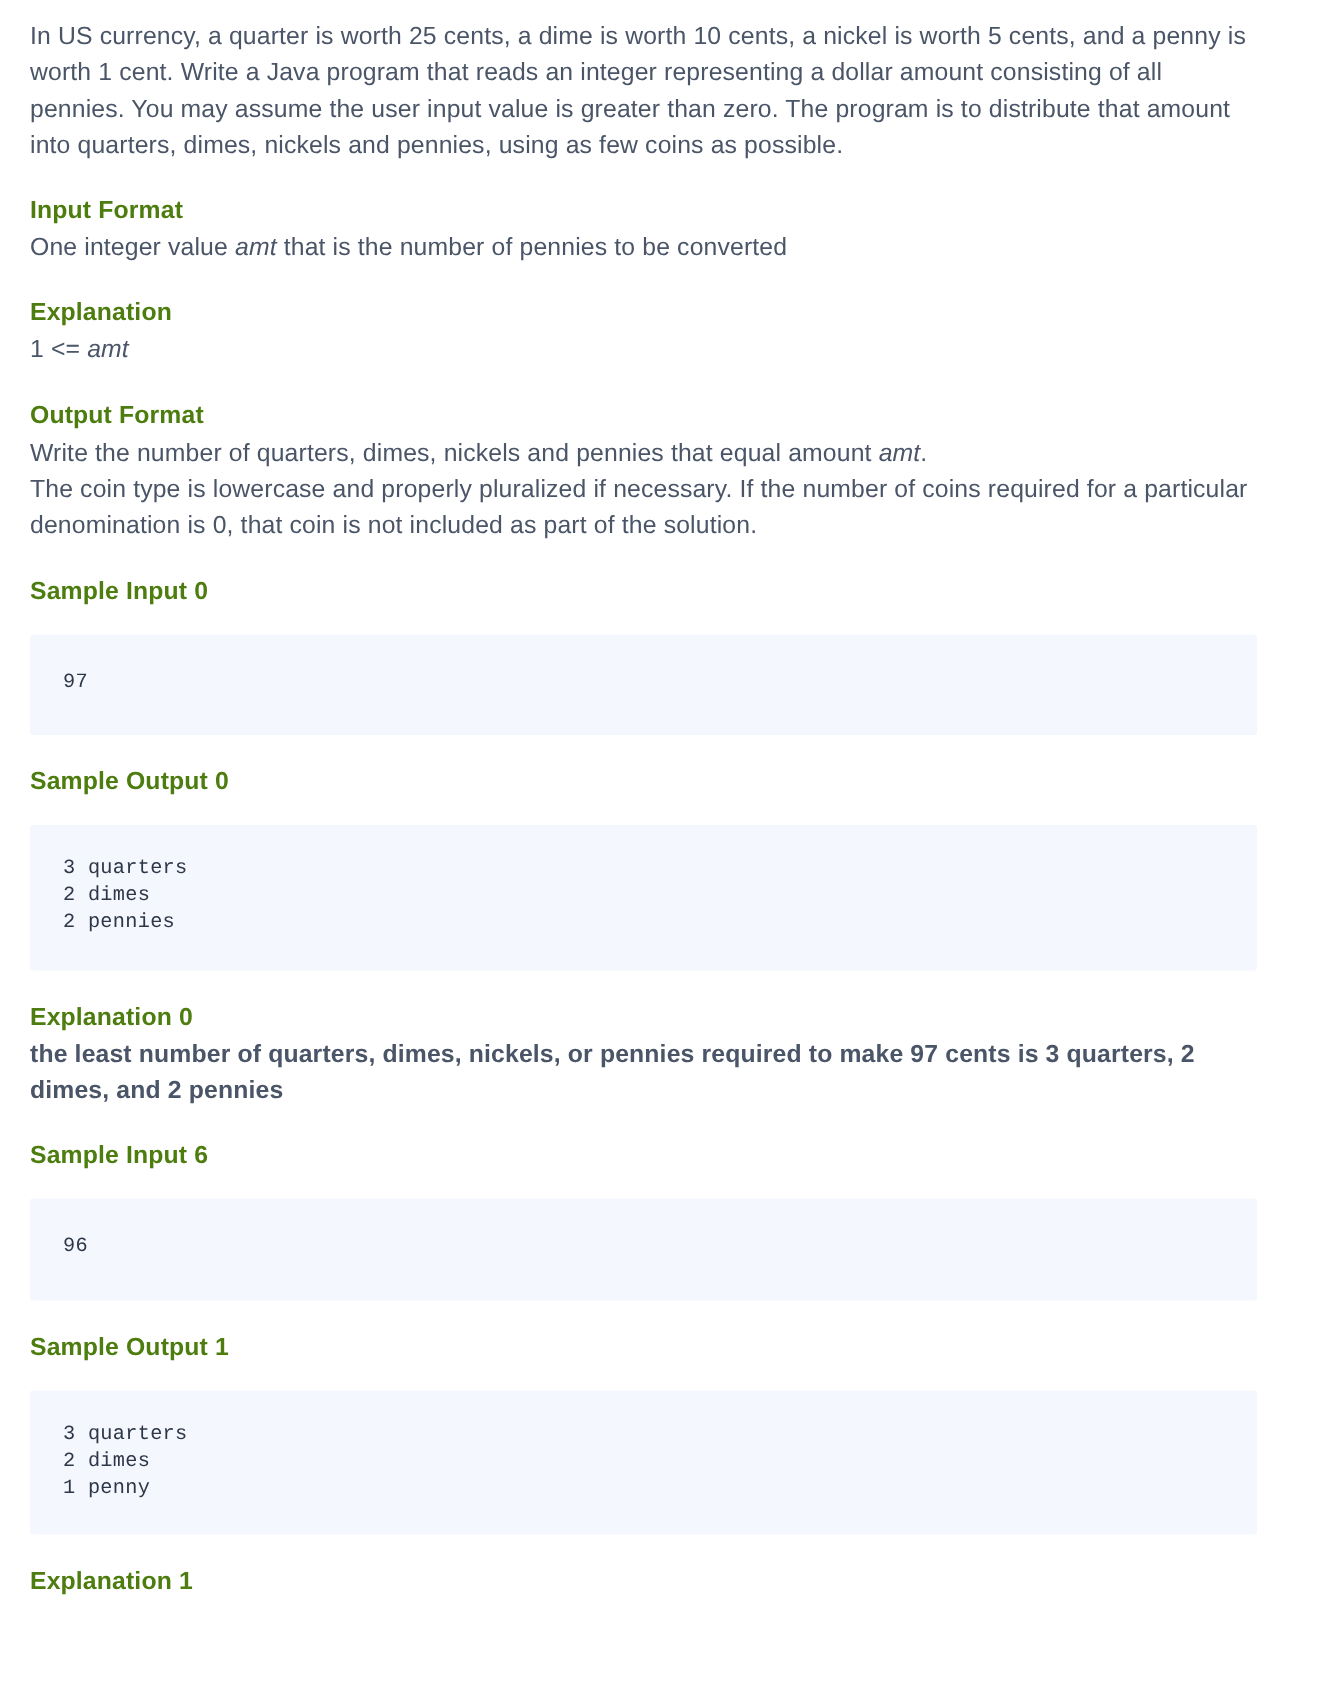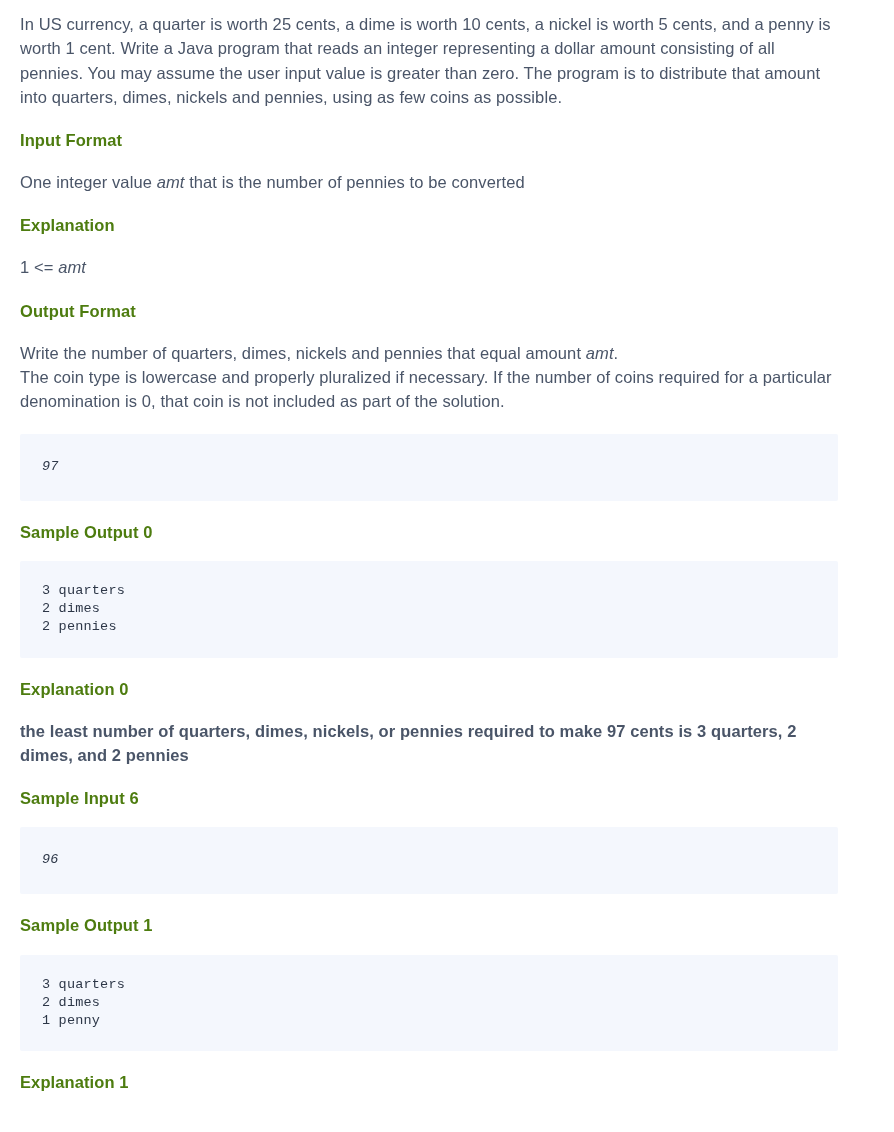--- a/index.html
+++ b/index.html
@@ -31,21 +31,21 @@
   }
   h3.section-heading {
     margin: 0 0 0 0;
     font-size: 16.5px;
     font-weight: bold;
     color: #4d7c0f;
     line-height: 1.4;
     letter-spacing: 0.1px;
   }
   .section > p.body-text {
-    margin-top: 18px;
+    margin-top: 1px;
   }
   em.var {
     font-style: italic;
   }
   pre.code-block {
     margin: 17px 0 0 0;
     background: #f4f7fd;
     border-radius: 2px;
     padding: 21px 0 21px 22px;
     box-sizing: border-box;
@@ -54,21 +54,20 @@
     font-size: 13.5px;
     line-height: 1.35;
     color: #2d3748;
     white-space: pre;
     overflow-x: auto;
     letter-spacing: 0.2px;
   }
   pre.code-block.single-line {
     padding-top: 24px;
     padding-bottom: 25px;
-    font-style: italic;
   }
   .explain-line {
     display: block;
     font-weight: bold;
   }
 </style>
 </head>
 <body>
 
 <div id="problem-statement">
@@ -84,20 +83,21 @@
     <h3 class="section-heading">Explanation</h3>
     <p class="body-text"><span>1 &lt;= </span><em class="var">amt</em><span></span></p>
   </div>
 
   <div class="section">
     <h3 class="section-heading">Output Format</h3>
     <p class="body-text"><span>Write the number of quarters, dimes, nickels and pennies that equal amount </span><em class="var">amt</em><span>.</span><br><span>The coin type is lowercase and properly pluralized if necessary. If the number of coins required for a particular denomination is 0, that coin is not included as part of the solution.</span></p>
   </div>
 
   <div class="section">
+    <h3 class="section-heading">Sample Input 0</h3>
     <pre class="code-block single-line">97</pre>
   </div>
 
   <div class="section">
     <h3 class="section-heading">Sample Output 0</h3>
     <pre class="code-block">3 quarters
 2 dimes
 2 pennies</pre>
   </div>
 

